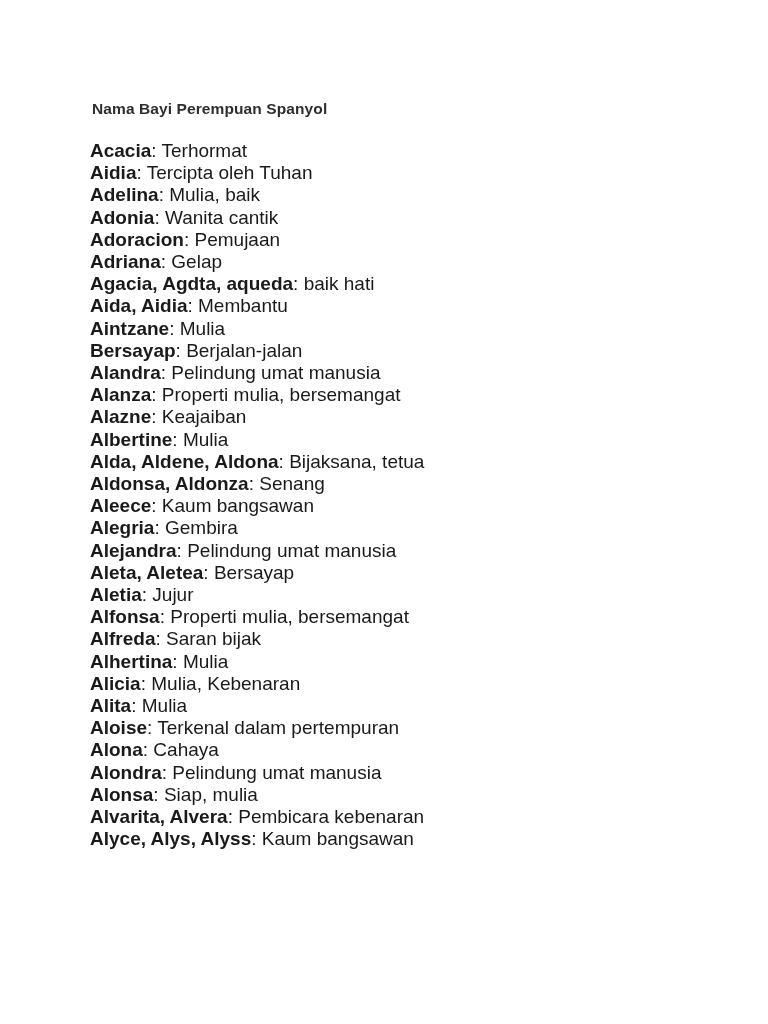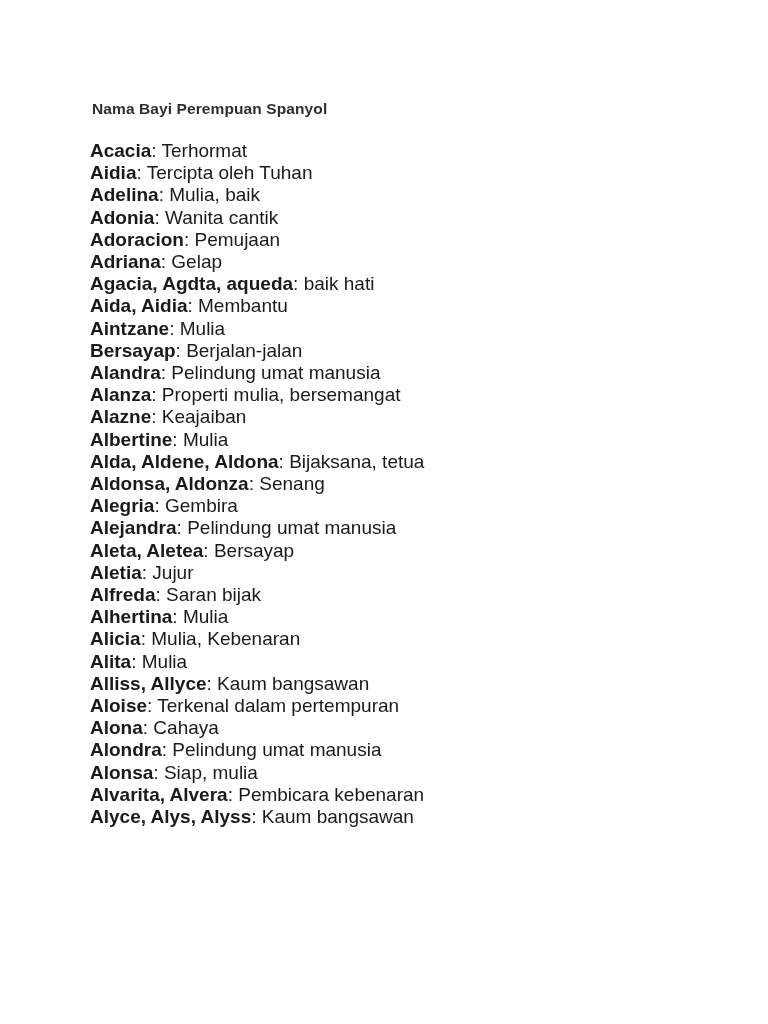--- a/index.html
+++ b/index.html
@@ -64,29 +64,30 @@
       <li class="entry"><span class="entry-name">Agacia, Agdta, aqueda</span><span class="entry-sep">: </span><span class="entry-meaning">baik hati</span></li>
       <li class="entry"><span class="entry-name">Aida, Aidia</span><span class="entry-sep">: </span><span class="entry-meaning">Membantu</span></li>
       <li class="entry"><span class="entry-name">Aintzane</span><span class="entry-sep">: </span><span class="entry-meaning">Mulia</span></li>
       <li class="entry"><span class="entry-name">Bersayap</span><span class="entry-sep">: </span><span class="entry-meaning">Berjalan-jalan</span></li>
       <li class="entry"><span class="entry-name">Alandra</span><span class="entry-sep">: </span><span class="entry-meaning">Pelindung umat manusia</span></li>
       <li class="entry"><span class="entry-name">Alanza</span><span class="entry-sep">: </span><span class="entry-meaning">Properti mulia, bersemangat</span></li>
       <li class="entry"><span class="entry-name">Alazne</span><span class="entry-sep">: </span><span class="entry-meaning">Keajaiban</span></li>
       <li class="entry"><span class="entry-name">Albertine</span><span class="entry-sep">: </span><span class="entry-meaning">Mulia</span></li>
       <li class="entry"><span class="entry-name">Alda, Aldene, Aldona</span><span class="entry-sep">: </span><span class="entry-meaning">Bijaksana, tetua</span></li>
       <li class="entry"><span class="entry-name">Aldonsa, Aldonza</span><span class="entry-sep">: </span><span class="entry-meaning">Senang</span></li>
+      <li class="entry"><span class="entry-name">Aleece</span><span class="entry-sep">: </span><span class="entry-meaning">Kaum bangsawan</span></li>
       <li class="entry"><span class="entry-name">Alegria</span><span class="entry-sep">: </span><span class="entry-meaning">Gembira</span></li>
       <li class="entry"><span class="entry-name">Alejandra</span><span class="entry-sep">: </span><span class="entry-meaning">Pelindung umat manusia</span></li>
       <li class="entry"><span class="entry-name">Aleta, Aletea</span><span class="entry-sep">: </span><span class="entry-meaning">Bersayap</span></li>
       <li class="entry"><span class="entry-name">Aletia</span><span class="entry-sep">: </span><span class="entry-meaning">Jujur</span></li>
+      <li class="entry"><span class="entry-name">Alfonsa</span><span class="entry-sep">: </span><span class="entry-meaning">Properti mulia, bersemangat</span></li>
       <li class="entry"><span class="entry-name">Alfreda</span><span class="entry-sep">: </span><span class="entry-meaning">Saran bijak</span></li>
       <li class="entry"><span class="entry-name">Alhertina</span><span class="entry-sep">: </span><span class="entry-meaning">Mulia</span></li>
       <li class="entry"><span class="entry-name">Alicia</span><span class="entry-sep">: </span><span class="entry-meaning">Mulia, Kebenaran</span></li>
       <li class="entry"><span class="entry-name">Alita</span><span class="entry-sep">: </span><span class="entry-meaning">Mulia</span></li>
-      <li class="entry"><span class="entry-name">Alliss, Allyce</span><span class="entry-sep">: </span><span class="entry-meaning">Kaum bangsawan</span></li>
       <li class="entry"><span class="entry-name">Aloise</span><span class="entry-sep">: </span><span class="entry-meaning">Terkenal dalam pertempuran</span></li>
       <li class="entry"><span class="entry-name">Alona</span><span class="entry-sep">: </span><span class="entry-meaning">Cahaya</span></li>
       <li class="entry"><span class="entry-name">Alondra</span><span class="entry-sep">: </span><span class="entry-meaning">Pelindung umat manusia</span></li>
       <li class="entry"><span class="entry-name">Alonsa</span><span class="entry-sep">: </span><span class="entry-meaning">Siap, mulia</span></li>
       <li class="entry"><span class="entry-name">Alvarita, Alvera</span><span class="entry-sep">: </span><span class="entry-meaning">Pembicara kebenaran</span></li>
       <li class="entry"><span class="entry-name">Alyce, Alys, Alyss</span><span class="entry-sep">: </span><span class="entry-meaning">Kaum bangsawan</span></li>
     </ul>
 </div>
 
 </body></html>

